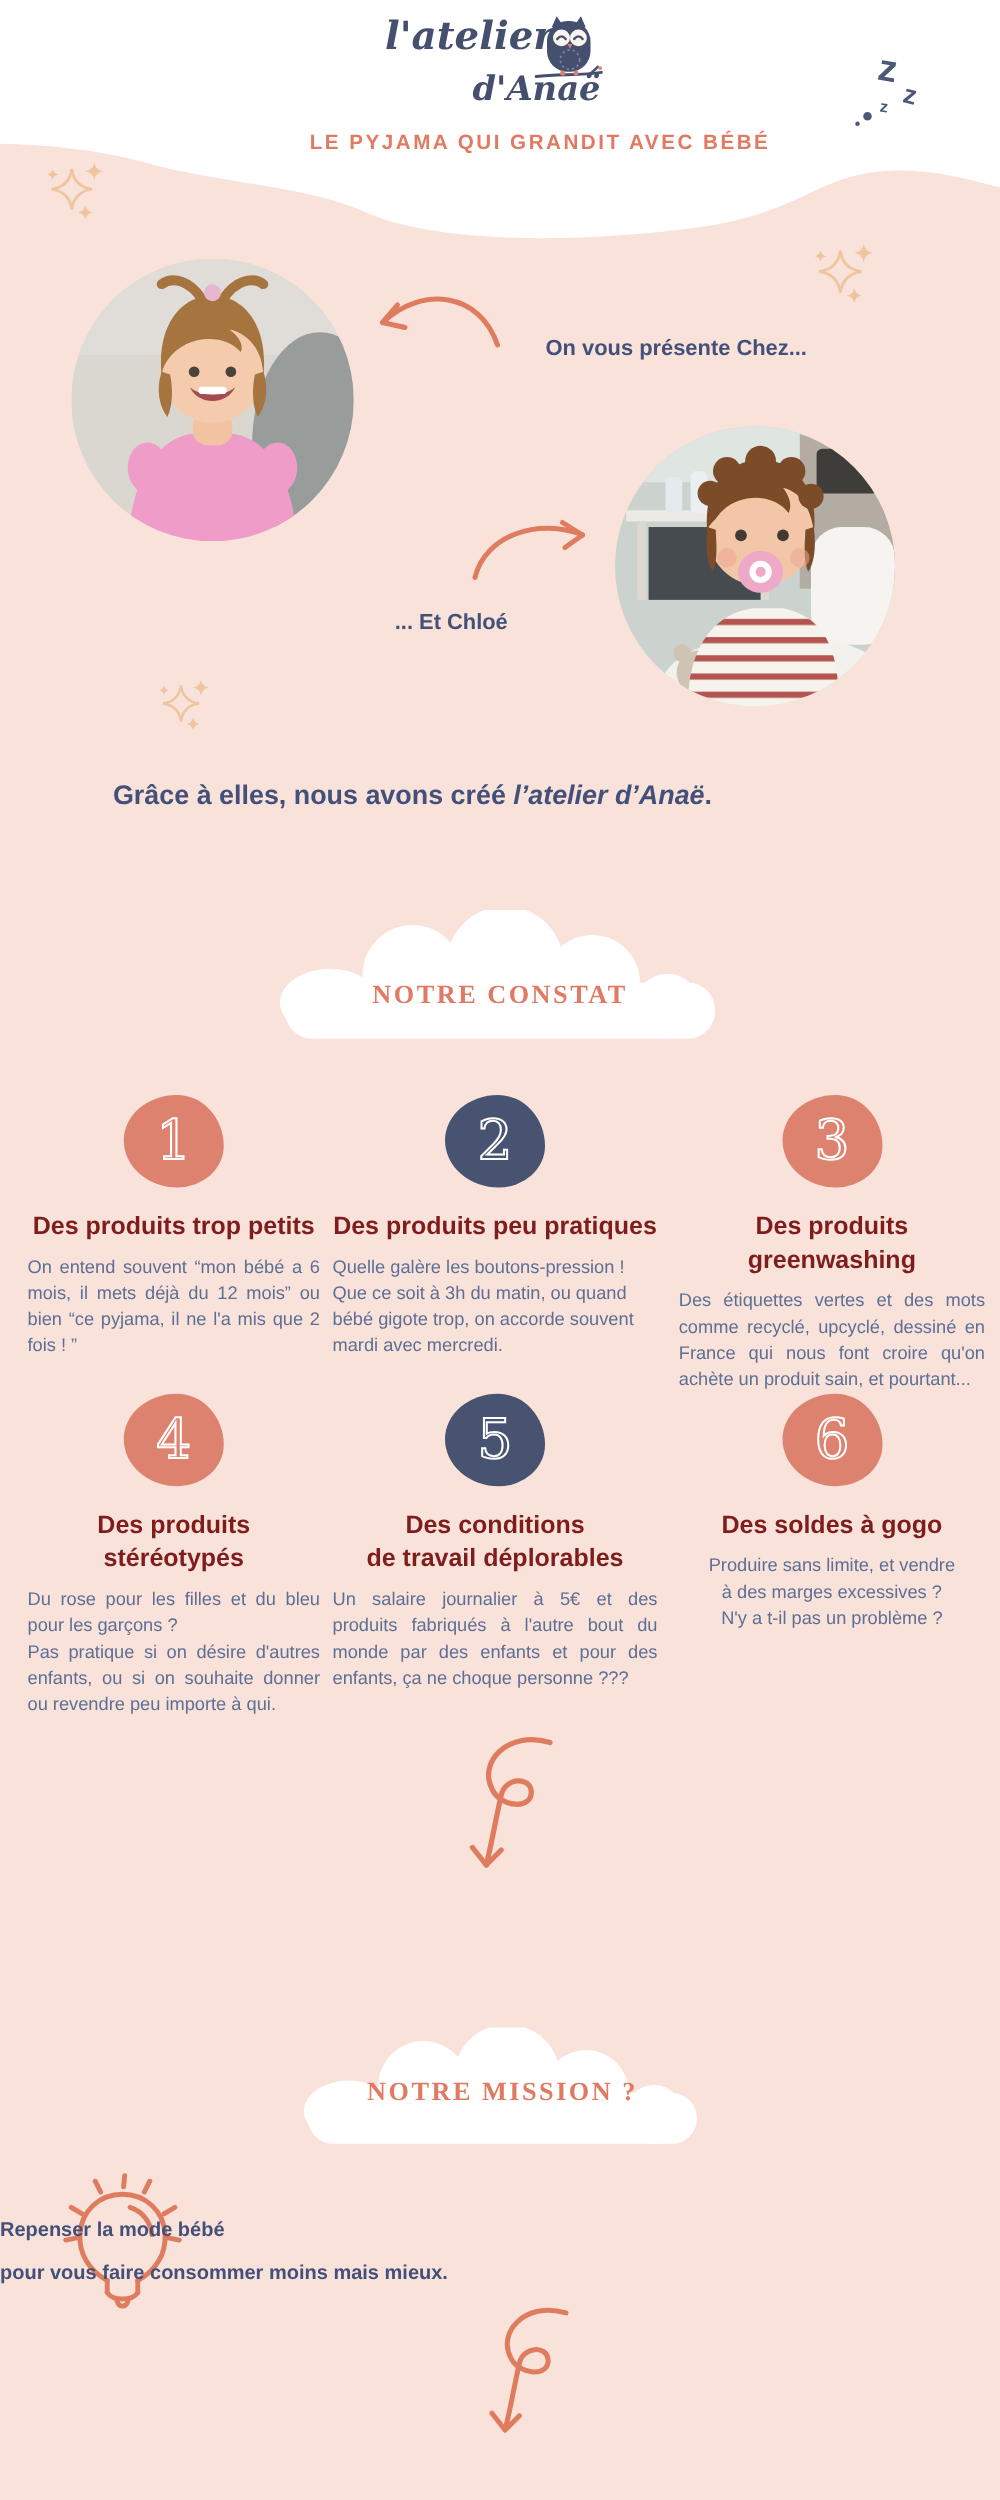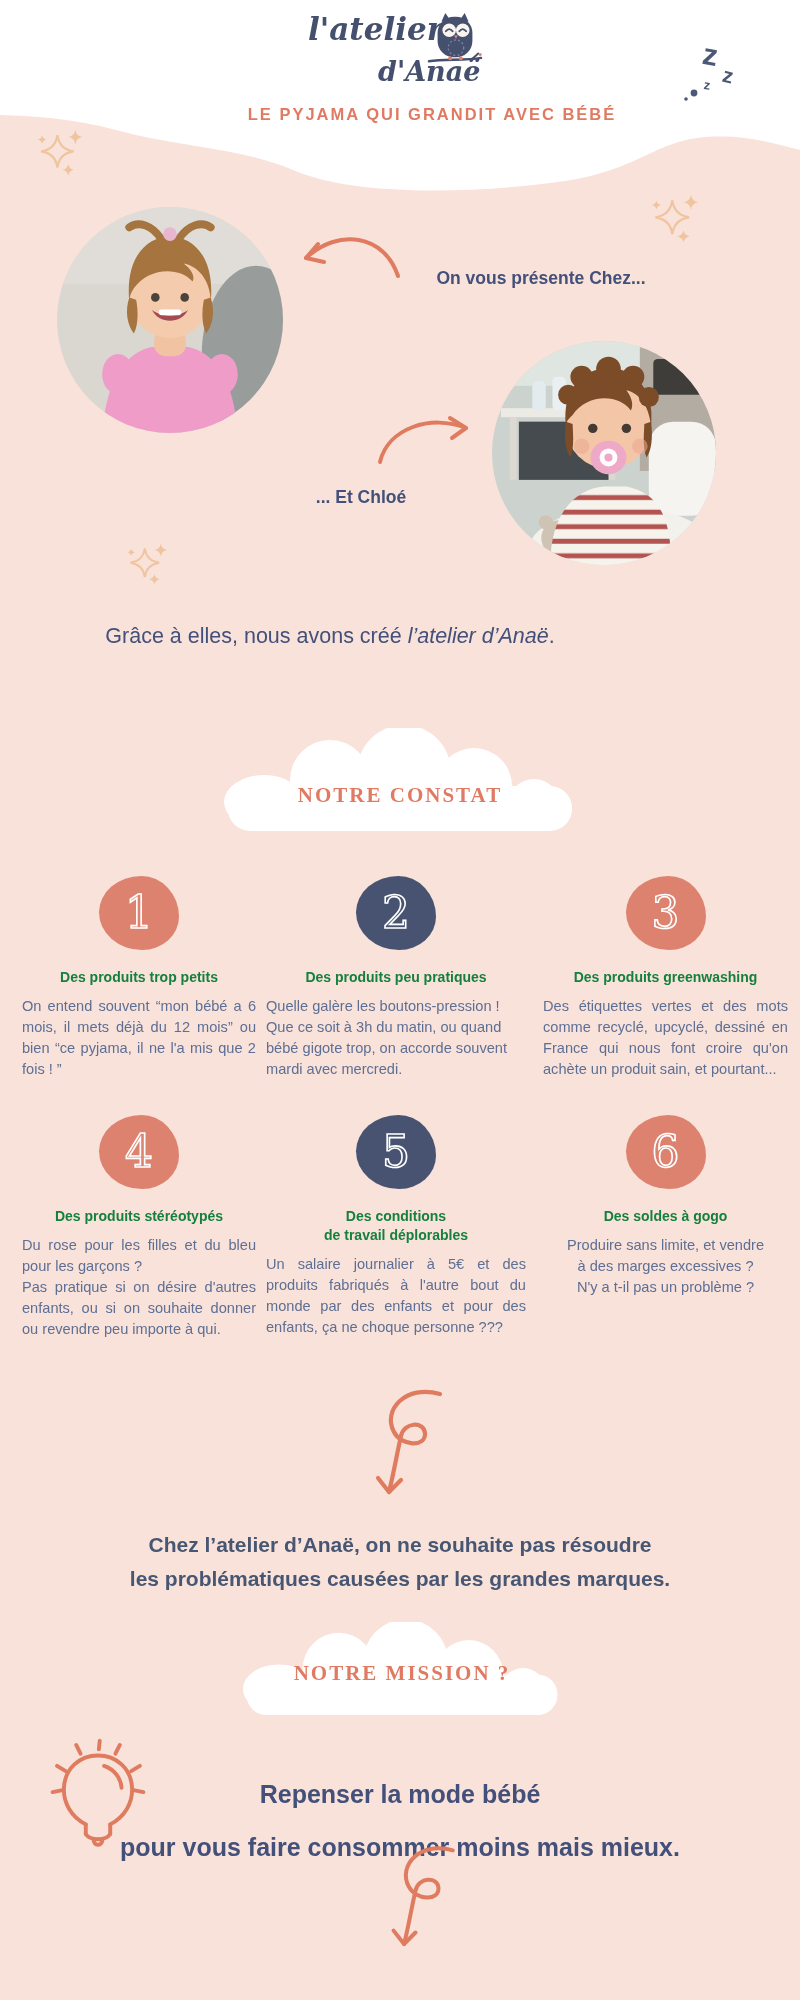--- a/index.html
+++ b/index.html
@@ -12,45 +12,45 @@
   .abs{position:absolute;}
 
   
   .logo-line{font-family:"DejaVu Serif",serif;font-style:italic;font-weight:600;color:#454f6e;line-height:1;}
   .logo-line1{font-size:31px;}
   .logo-line2{font-size:27px;}
   .tagline{width:800px;text-align:center;font-size:16.5px;font-weight:700;letter-spacing:2px;color:#e07a62;margin-left:32px;}
 
   
   .caption{font-size:17.5px;font-weight:700;color:#42507a;text-align:center;}
-  .conclusion{width:660px;text-align:center;font-size:21.5px;font-weight:400;color:#42507a;}
+  .conclusion{width:660px;text-align:center;font-size:21.5px;font-weight:700;color:#42507a;}
   .conclusion .i{font-style:italic;}
   .cloud-title{font-size:21px;font-weight:800;letter-spacing:2px;color:#e07a62;text-align:center;font-family:Liberation Serif, serif;}
   .statement{width:800px;text-align:center;font-size:21px;font-weight:700;line-height:1.6;color:#475673;white-space:pre-line;}
-  .mission-text{width:800px;text-align:center;font-size:25px;font-weight:700;line-height:2.1;color:#42507a;white-space:pre-line;}
+  .mission-text{width:800px;text-align:left;font-size:16px;font-weight:700;line-height:2.1;color:#42507a;white-space:pre-line;}
 
   
   .photo{border-radius:50%;overflow:hidden;}
   .photo svg{display:block;width:100%;height:100%;}
 
   
   .card{text-align:center;}
   .blob{
     width:80px;height:74px;margin:0 auto 18px auto;
     display:flex;align-items:center;justify-content:center;
     border-radius:53% 47% 46% 54% / 49% 55% 45% 51%;
   }
   .blob-coral{background:#de8270;}
   .blob-navy{background:#475371;}
   .blob span{
     font-family:"DejaVu Serif",serif;font-size:44px;line-height:1;
     color:#ffffff;-webkit-text-fill-color:transparent;-webkit-text-stroke:1.6px #ffffff;
   }
   .card h3{
-    margin:0 0 9px 0;font-size:14px;font-weight:700;color:#15803d;
+    margin:0 0 9px 0;font-size:20px;font-weight:700;color:#7f1d1d;
     line-height:1.35;white-space:pre-line;
   }
   .card p{
     margin:0;font-size:14.6px;line-height:1.44;color:#5d6f94;white-space:pre-line;
   }
   .t-justify{text-align:justify;}
   .t-left{text-align:left;}
   .t-center{text-align:center;}
 </style>
 </head>
@@ -260,22 +260,20 @@
     <p class="t-center">Produire sans limite, et vendre
 à des marges excessives ?
 N'y a t-il pas un problème ?</p>
   </div>
 
   <svg class="abs" style="left:368px;top:1388px" width="90" height="118" viewBox="0 0 90 118">
     <path d="M72 6 C38 -4 14 22 26 44 C33 58 58 60 57 45 C56 33 36 34 33 48 C28 70 26 84 21 104" fill="none" stroke="#df7c60" stroke-width="4.2" stroke-linecap="round"></path>
     <path d="M21 104 L10 90 M21 104 L33 92" fill="none" stroke="#df7c60" stroke-width="4.2" stroke-linecap="round"></path>
   </svg>
 
-  <div class="abs statement" style="left:0;top:1528px">Chez l’atelier d’Anaë, on ne souhaite pas résoudre
-les problématiques causées par les grandes marques.</div>
 
   <svg class="abs" style="left:216px;top:1622px" width="372" height="94" viewBox="0 0 376 104">
     <g fill="#ffffff">
       <ellipse cx="52" cy="74" rx="40" ry="27"></ellipse>
       <circle cx="118" cy="52" r="40"></circle>
       <circle cx="192" cy="44" r="47"></circle>
       <circle cx="262" cy="58" r="38"></circle>
       <circle cx="322" cy="77" r="26"></circle>
       <rect x="16" y="58" width="344" height="45" rx="22"></rect>
     </g>

